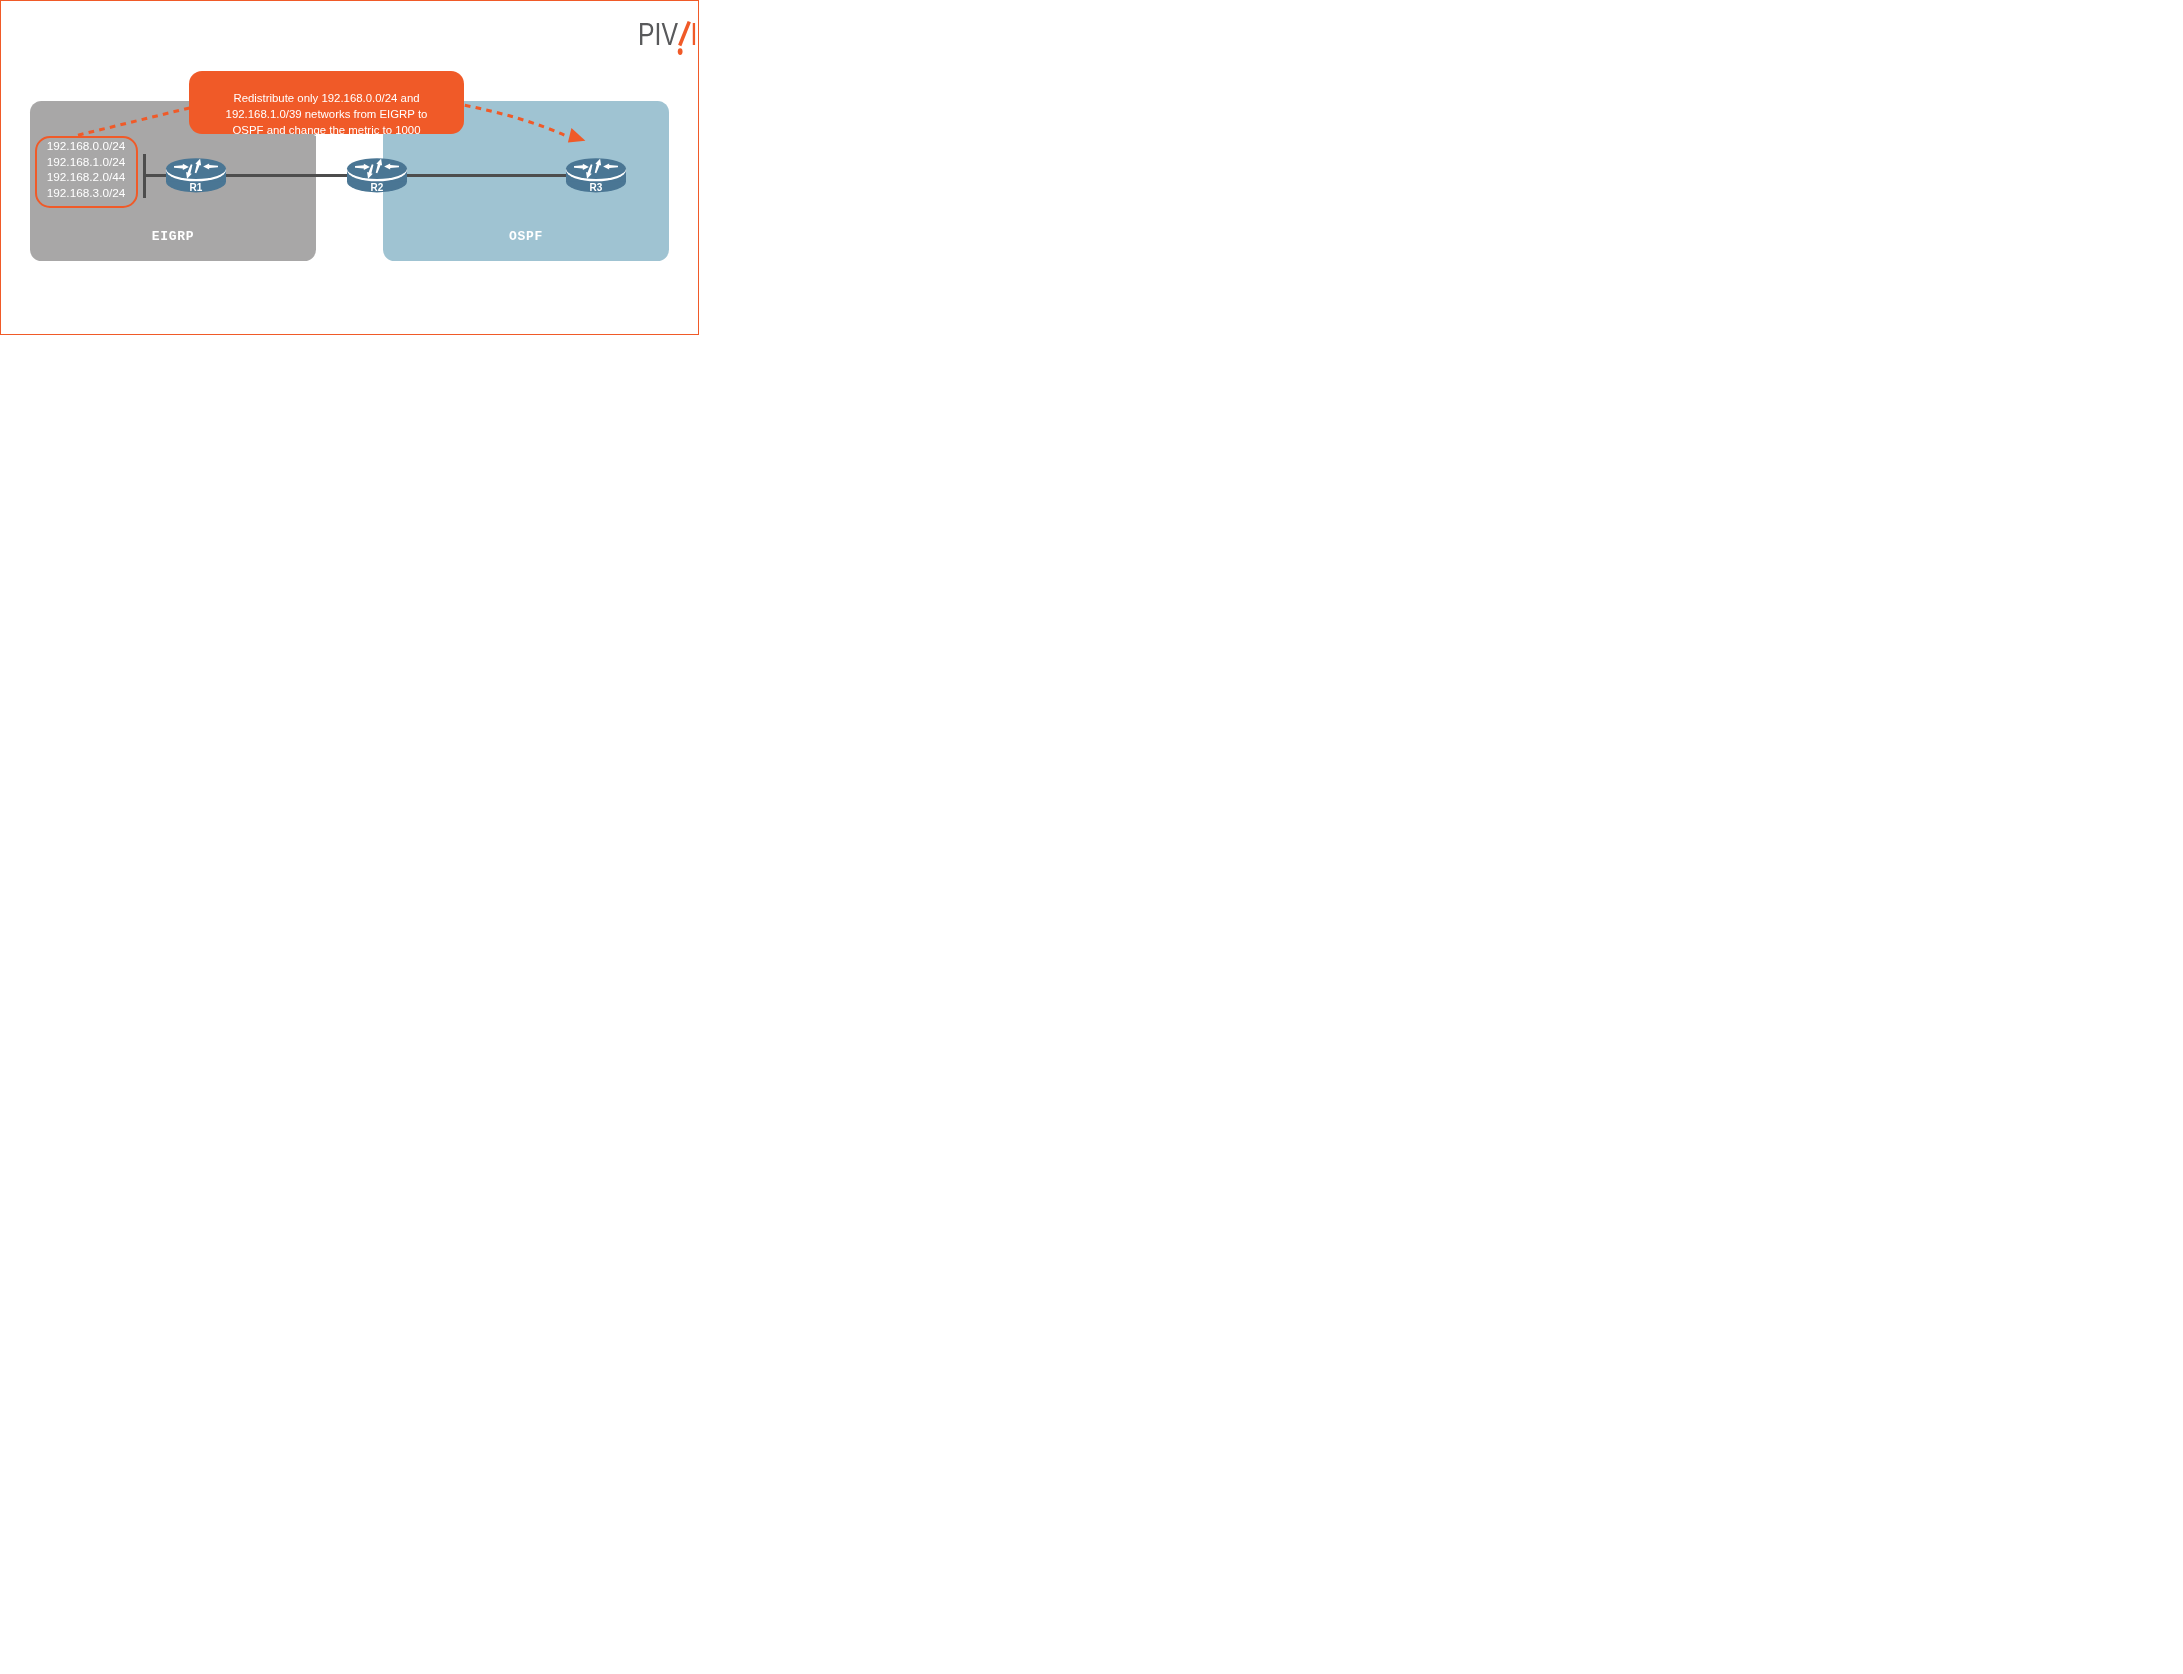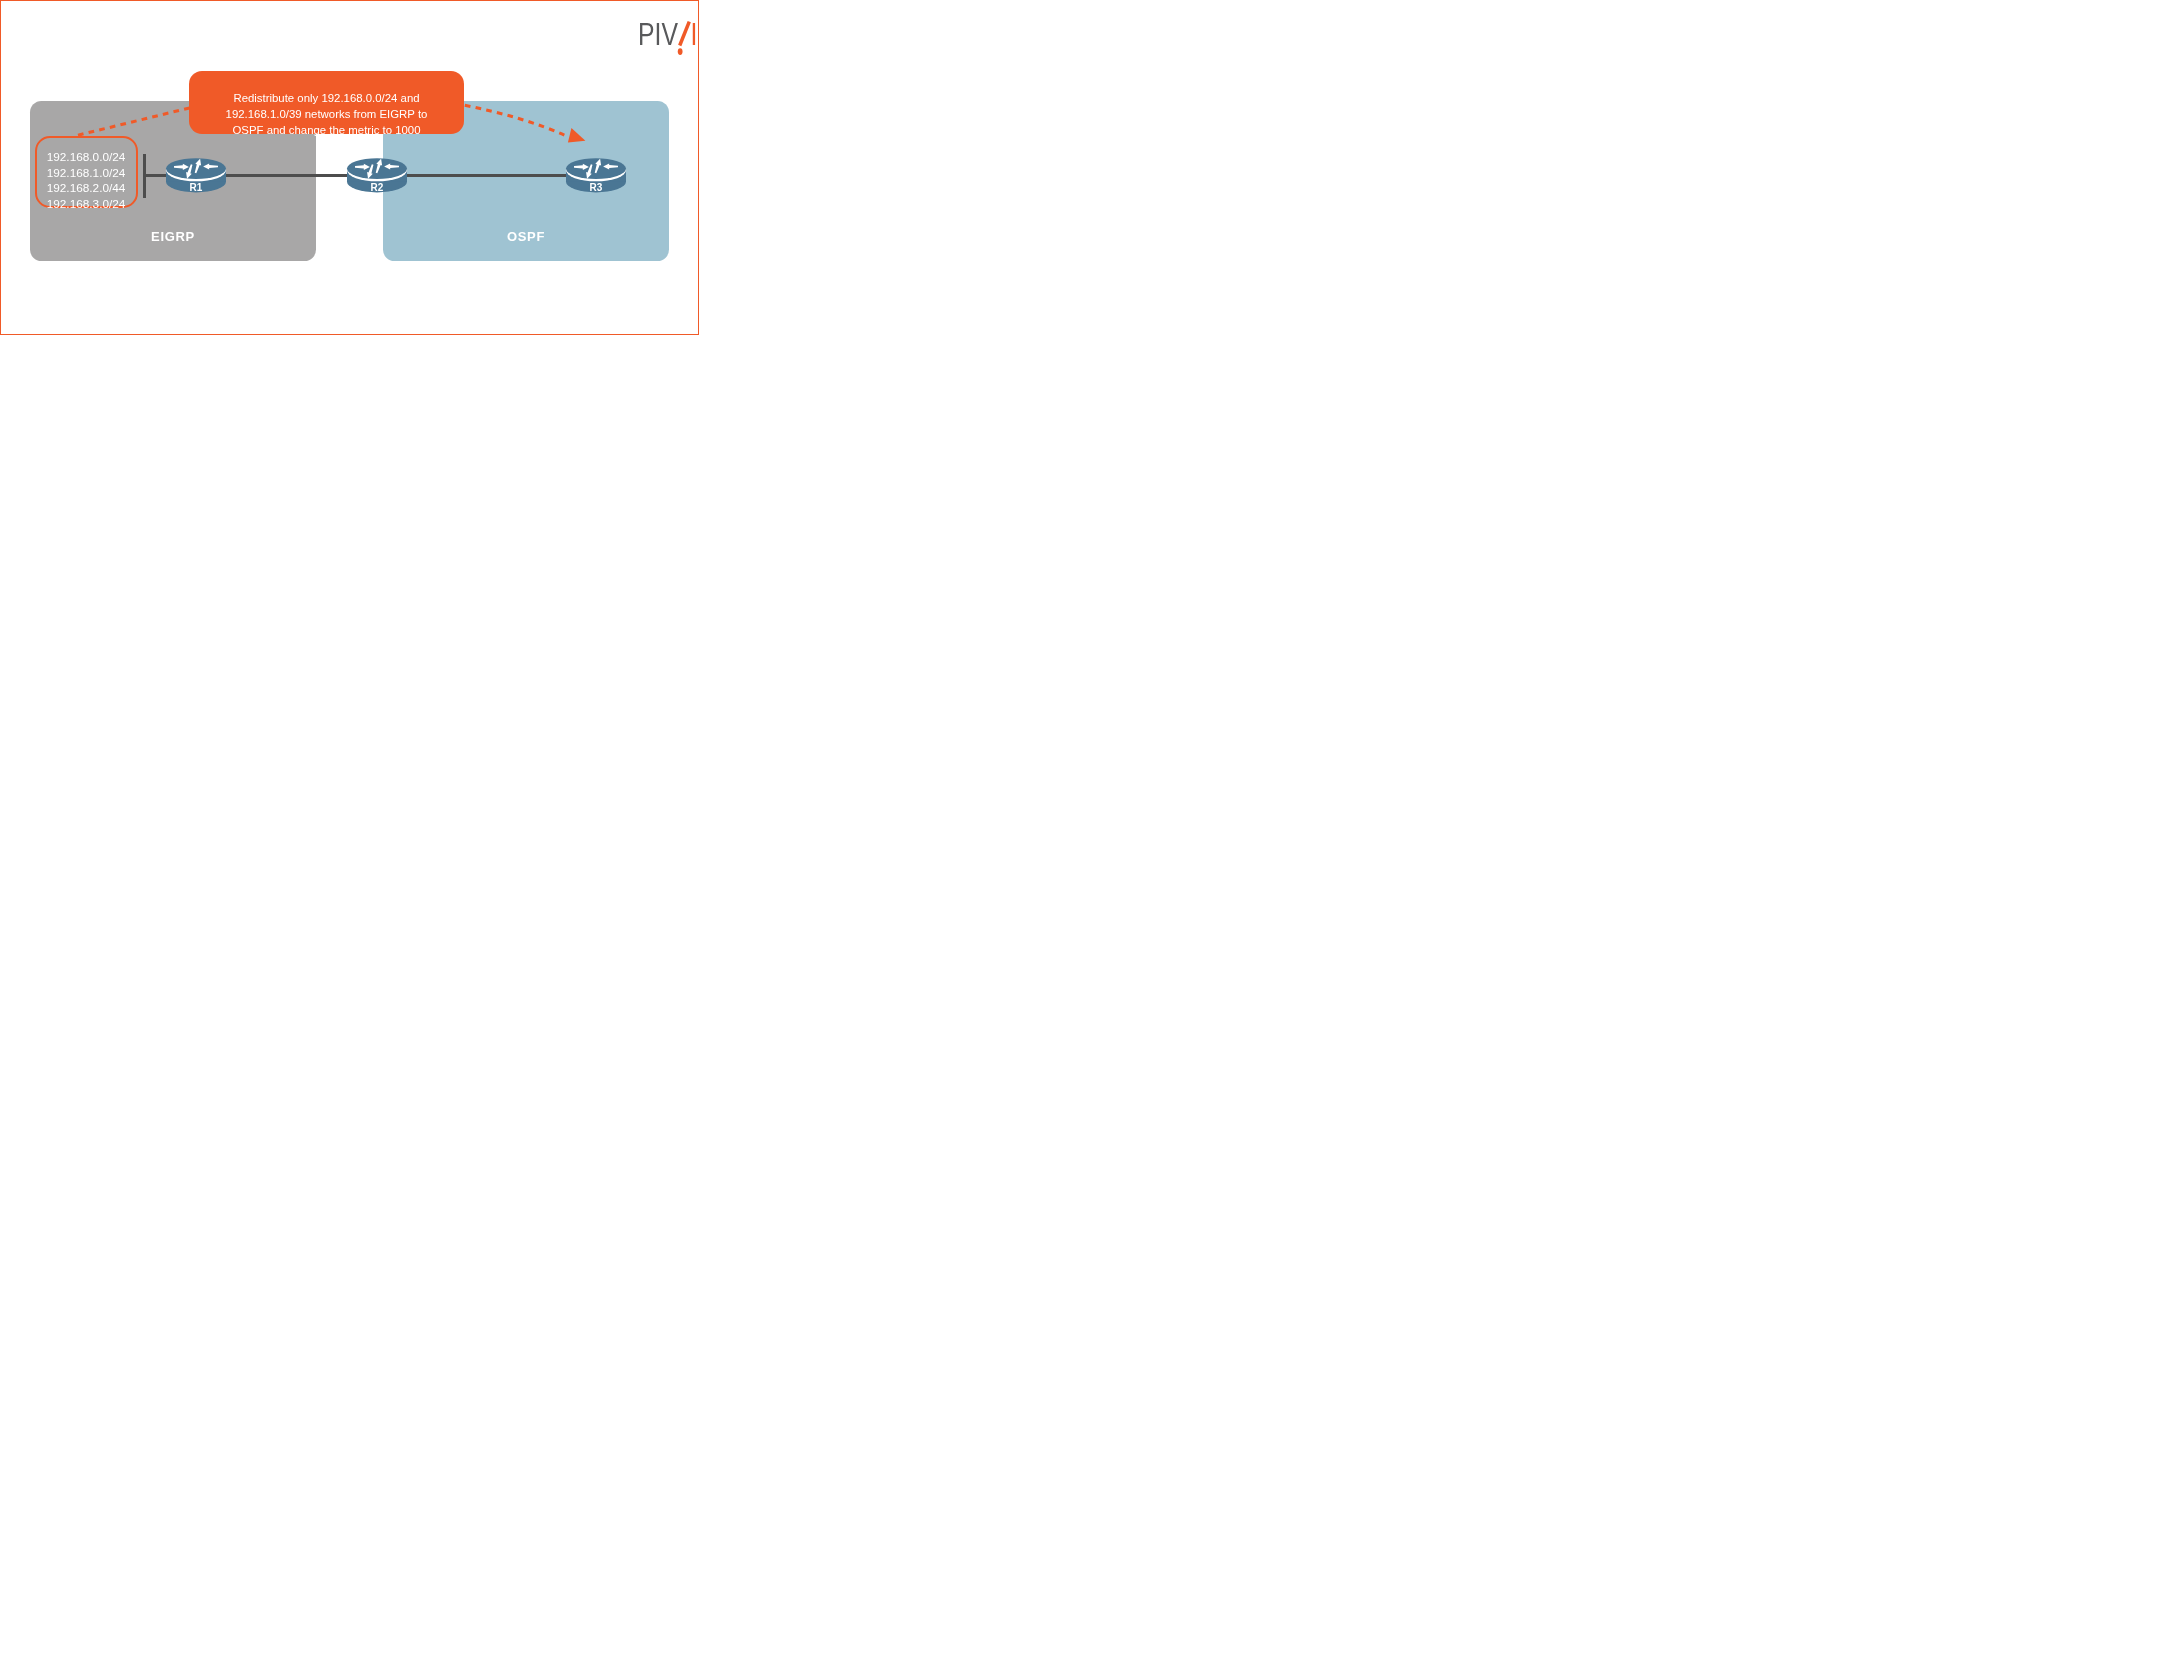--- a/index.html
+++ b/index.html
@@ -27,30 +27,30 @@
   }
   
   .region{
     position:absolute;top:101px;height:160px;border-radius:11.4px;
   }
   .region-eigrp{left:30px;width:286px;background:var(--region-gray);}
   .region-ospf{left:383px;width:286px;background:var(--region-blue);}
   .region-label{
     position:absolute;left:0;right:0;bottom:18.3px;
     text-align:center;color:var(--text-white);
-    font-size:13px;font-weight:700;letter-spacing:0.7px;line-height:1;
+    font-size:13px;font-weight:700;letter-spacing:0.7px;line-height:1;font-family:Liberation Mono, monospace;
   }
   
   .net-box{
     position:absolute;left:35px;top:136px;width:103px;height:72px;
     border:2.6px solid var(--orange);border-radius:15px;
     box-sizing:border-box;
   }
   .net-list{
-    position:absolute;left:0;right:0.9px;top:12px;
+    position:absolute;left:0;right:0.9px;top:1px;
     text-align:center;color:var(--text-white);
     font-size:11.8px;line-height:15.7px;font-weight:400;
   }
   
   .bracket{
     position:absolute;left:143px;top:154px;width:2.6px;height:44px;
     background:var(--line-gray);
   }
   .link-line{
     position:absolute;left:145px;top:174px;width:422px;height:2.6px;

